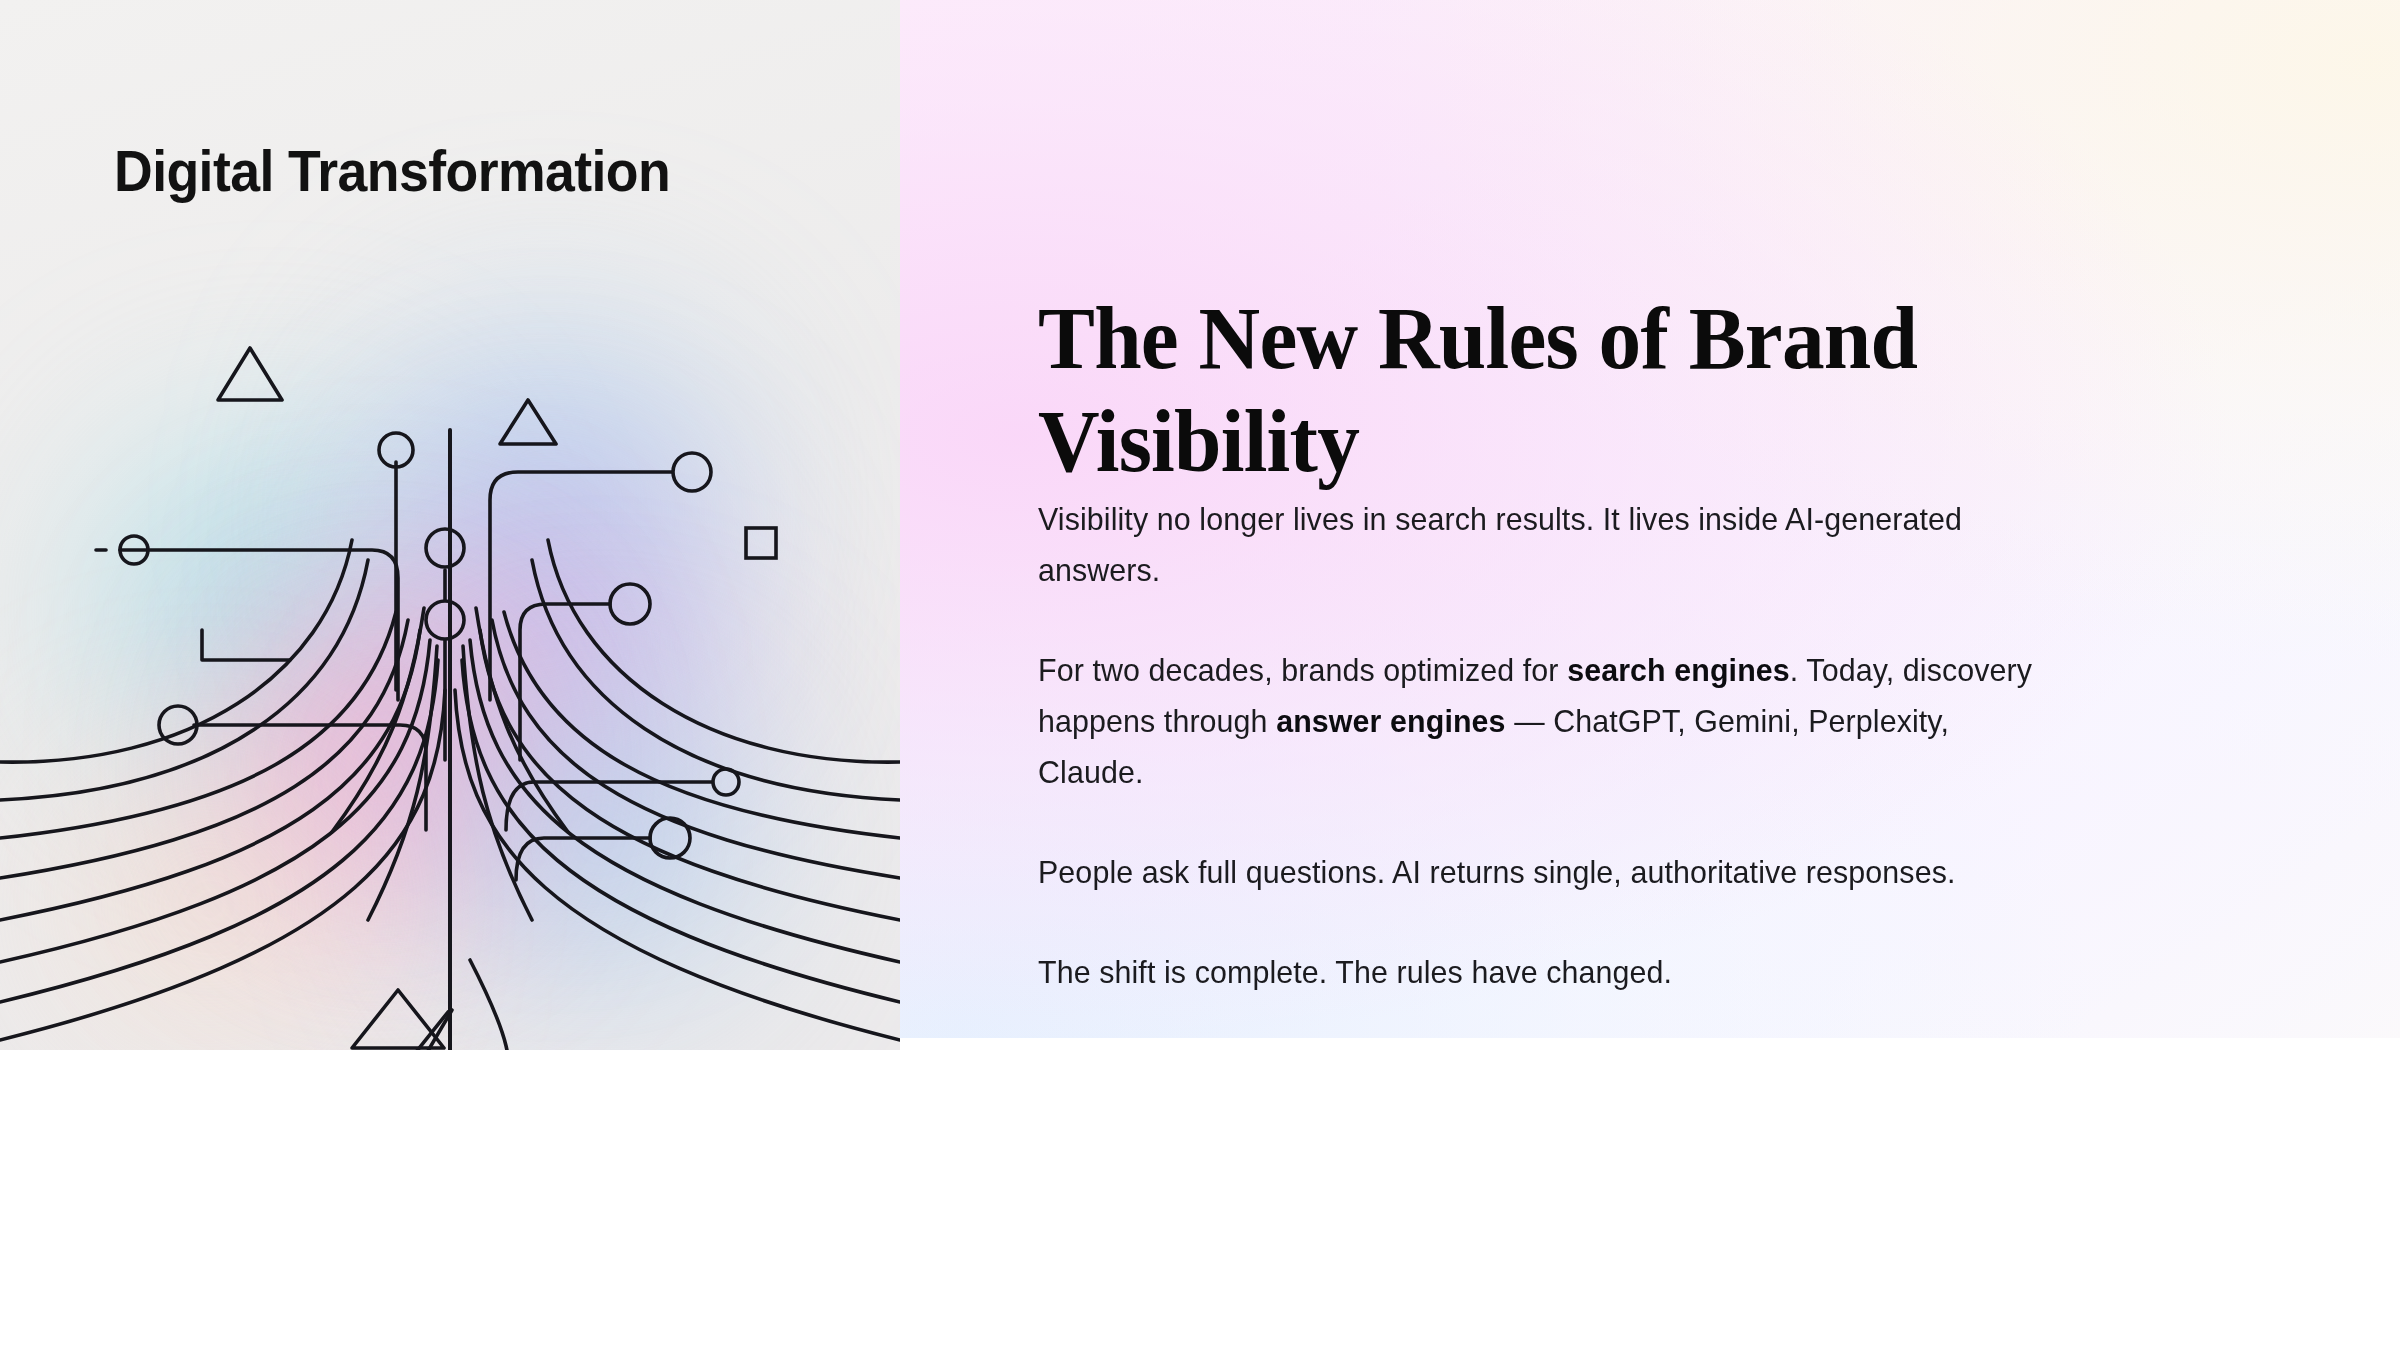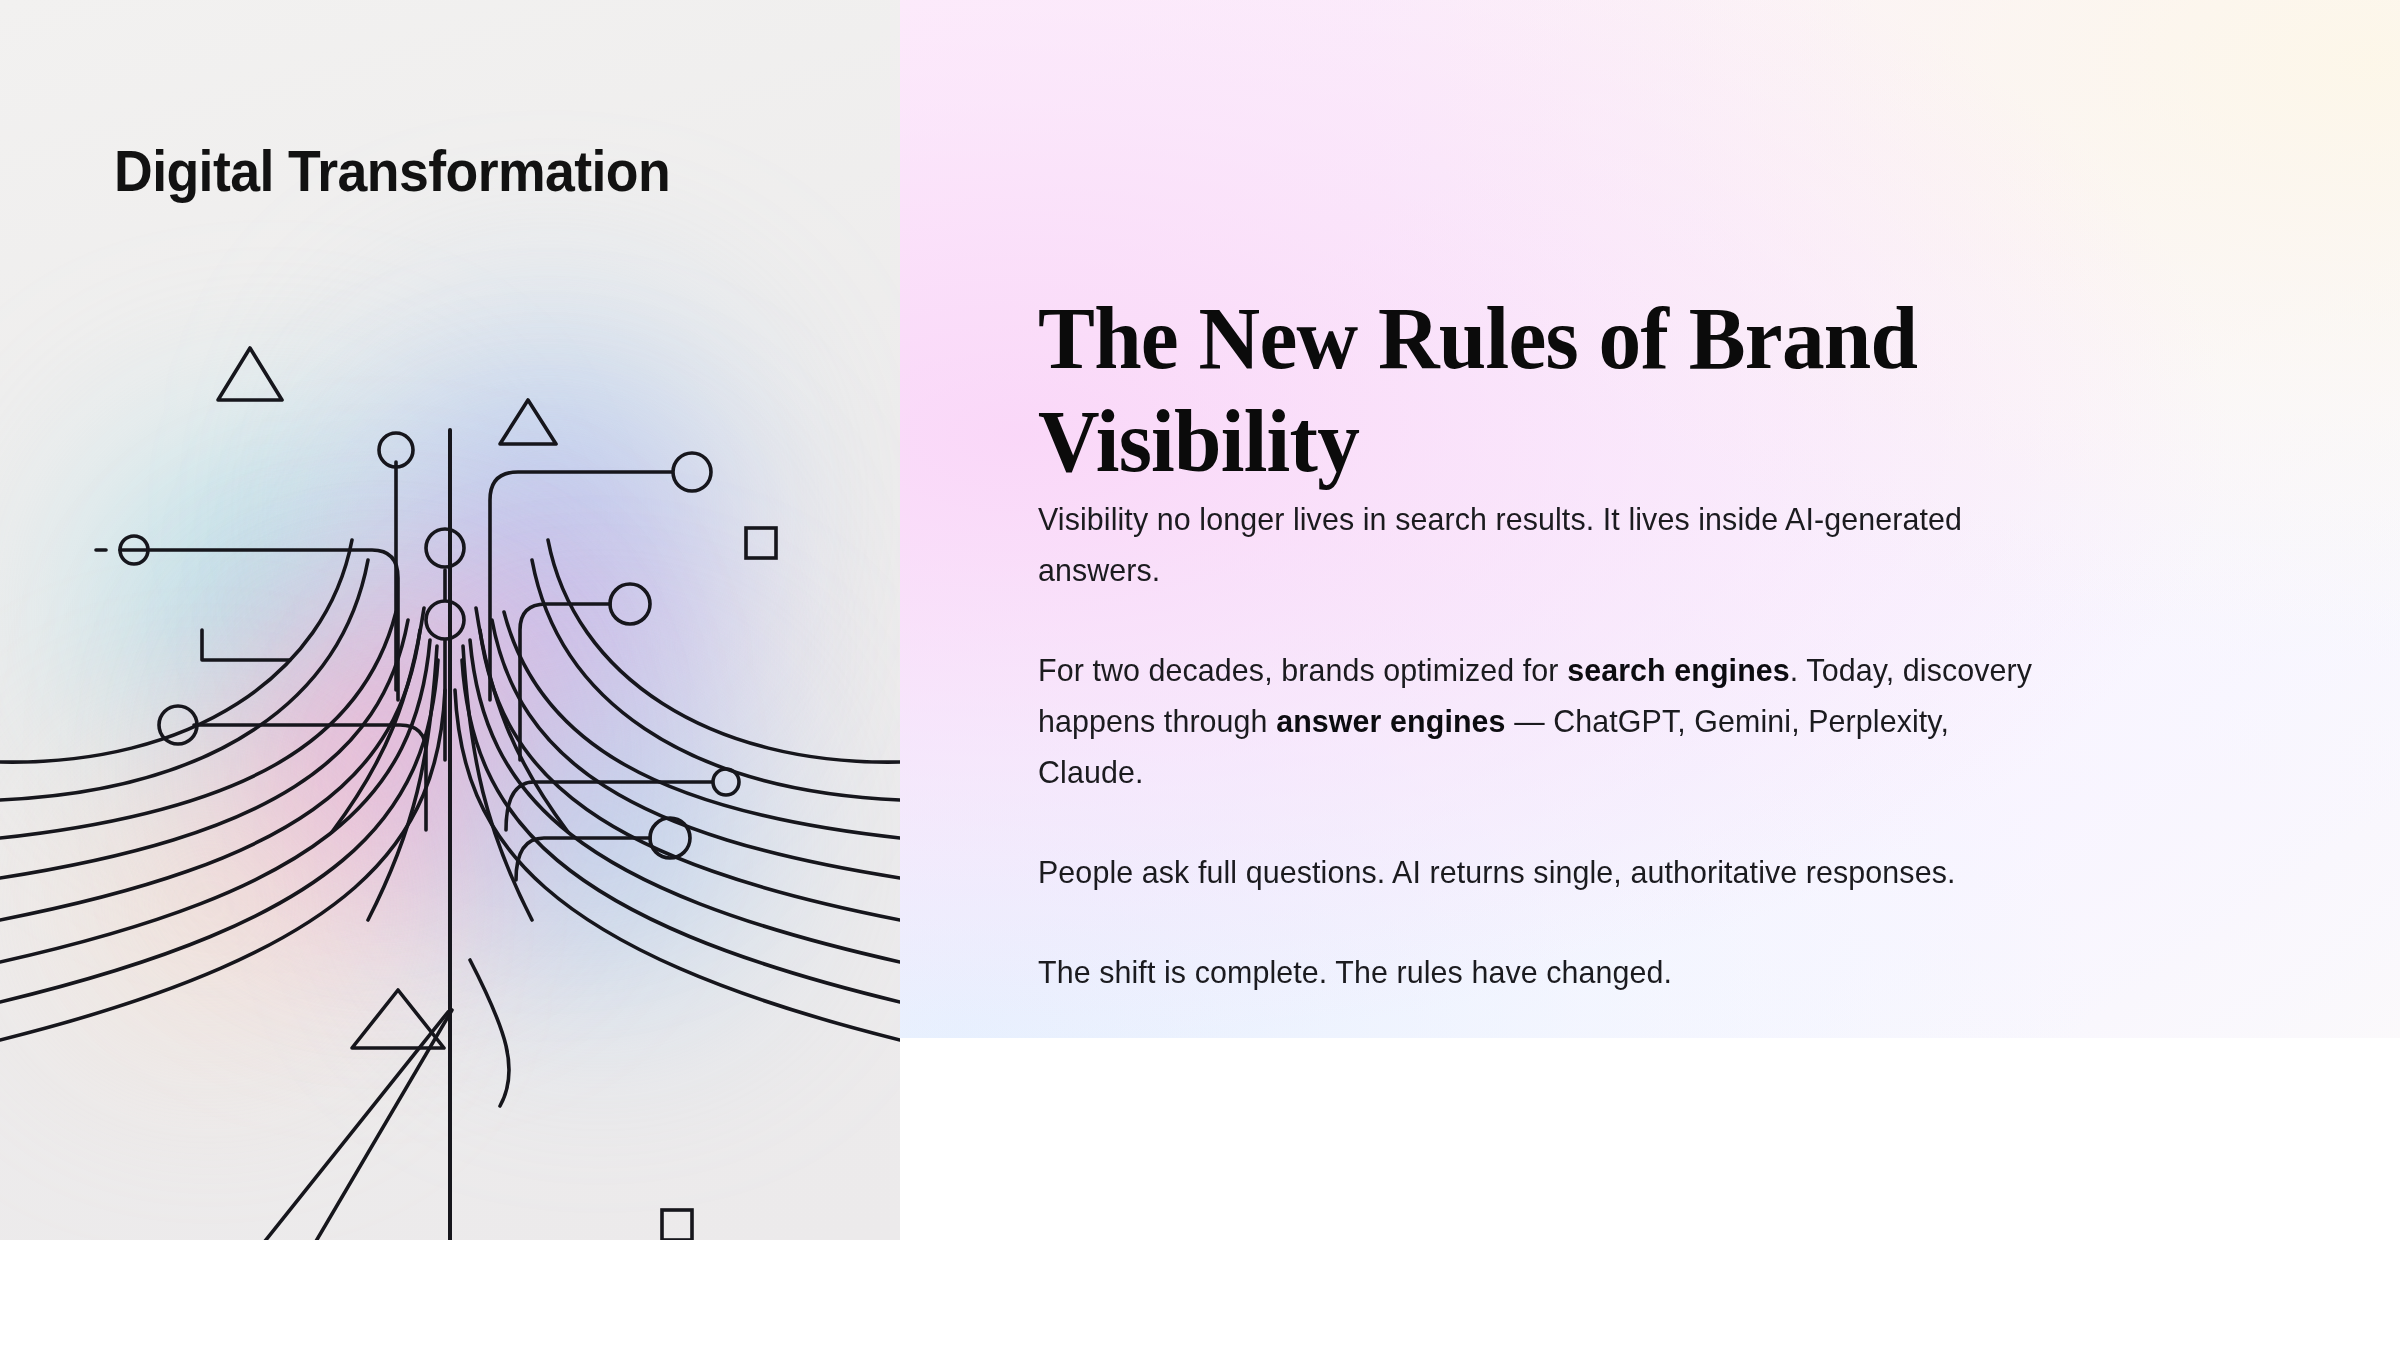--- a/index.html
+++ b/index.html
@@ -16,21 +16,21 @@
     width: 2400px;
     height: 1350px;
     display: flex;
     font-family: "Liberation Sans", sans-serif;
   }
 
   
   .left-panel {
     position: relative;
     width: 900px;
-    height: 1240px;
+    height: 1050px;
     flex: 0 0 900px;
     background: linear-gradient(165deg, #f2f1f0 0%, #edecec 45%, #eceaeb 100%);
     overflow: hidden;
   }
 
   .glow-layer {
     position: absolute;
     inset: 0;
     pointer-events: none;
   }

